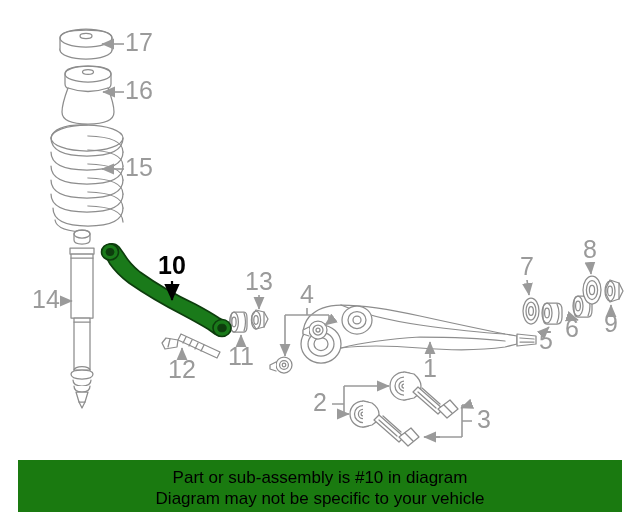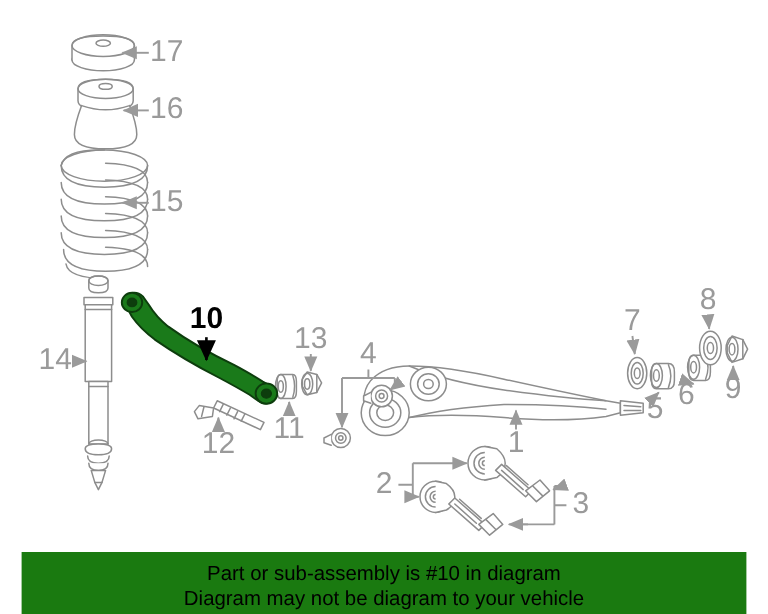--- a/index.html
+++ b/index.html
@@ -368,16 +368,16 @@
       <text class="lbl" x="46" y="301">14</text>
       <text class="lbl" x="139" y="169">15</text>
       <text class="lbl" x="139" y="92">16</text>
       <text class="lbl" x="139" y="44">17</text>
     </g>
 
   </svg>
 
   <div class="banner">
     <span class="banner-line">Part or sub-assembly is #10 in diagram</span>
-    <span class="banner-line">Diagram may not be diagram to your vehicle</span>
+    <span class="banner-line">Diagram may not be specific to your vehicle</span>
   </div>
 
 </div>
 
 </body></html>

